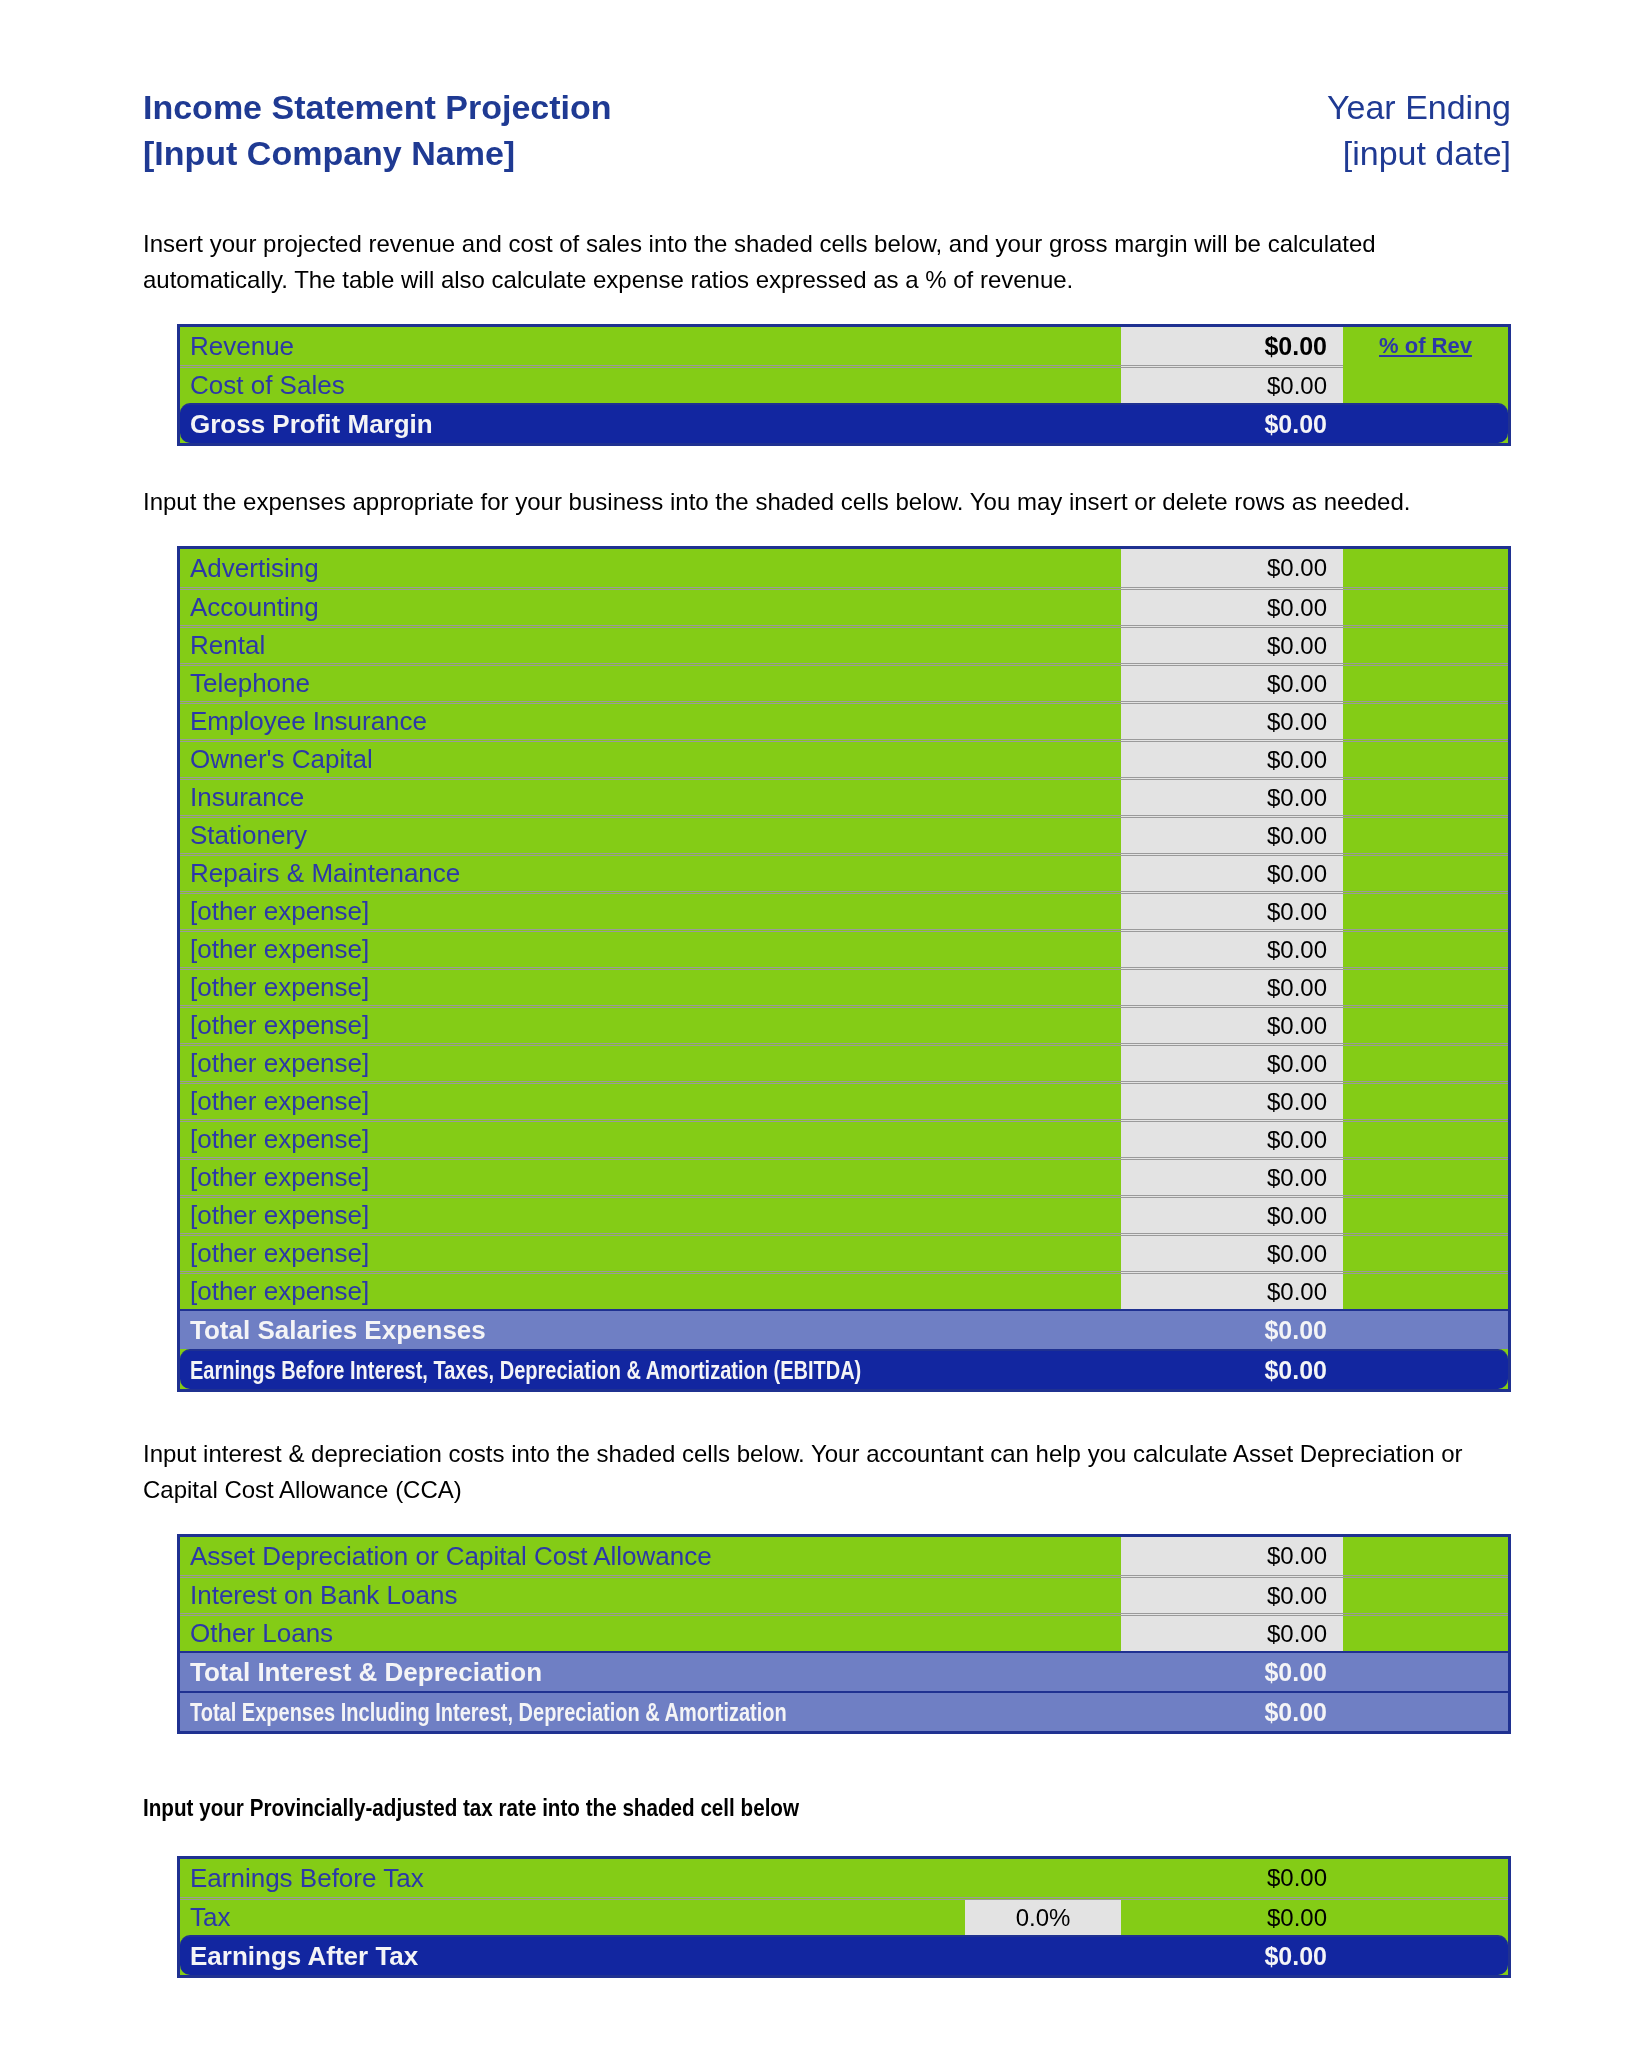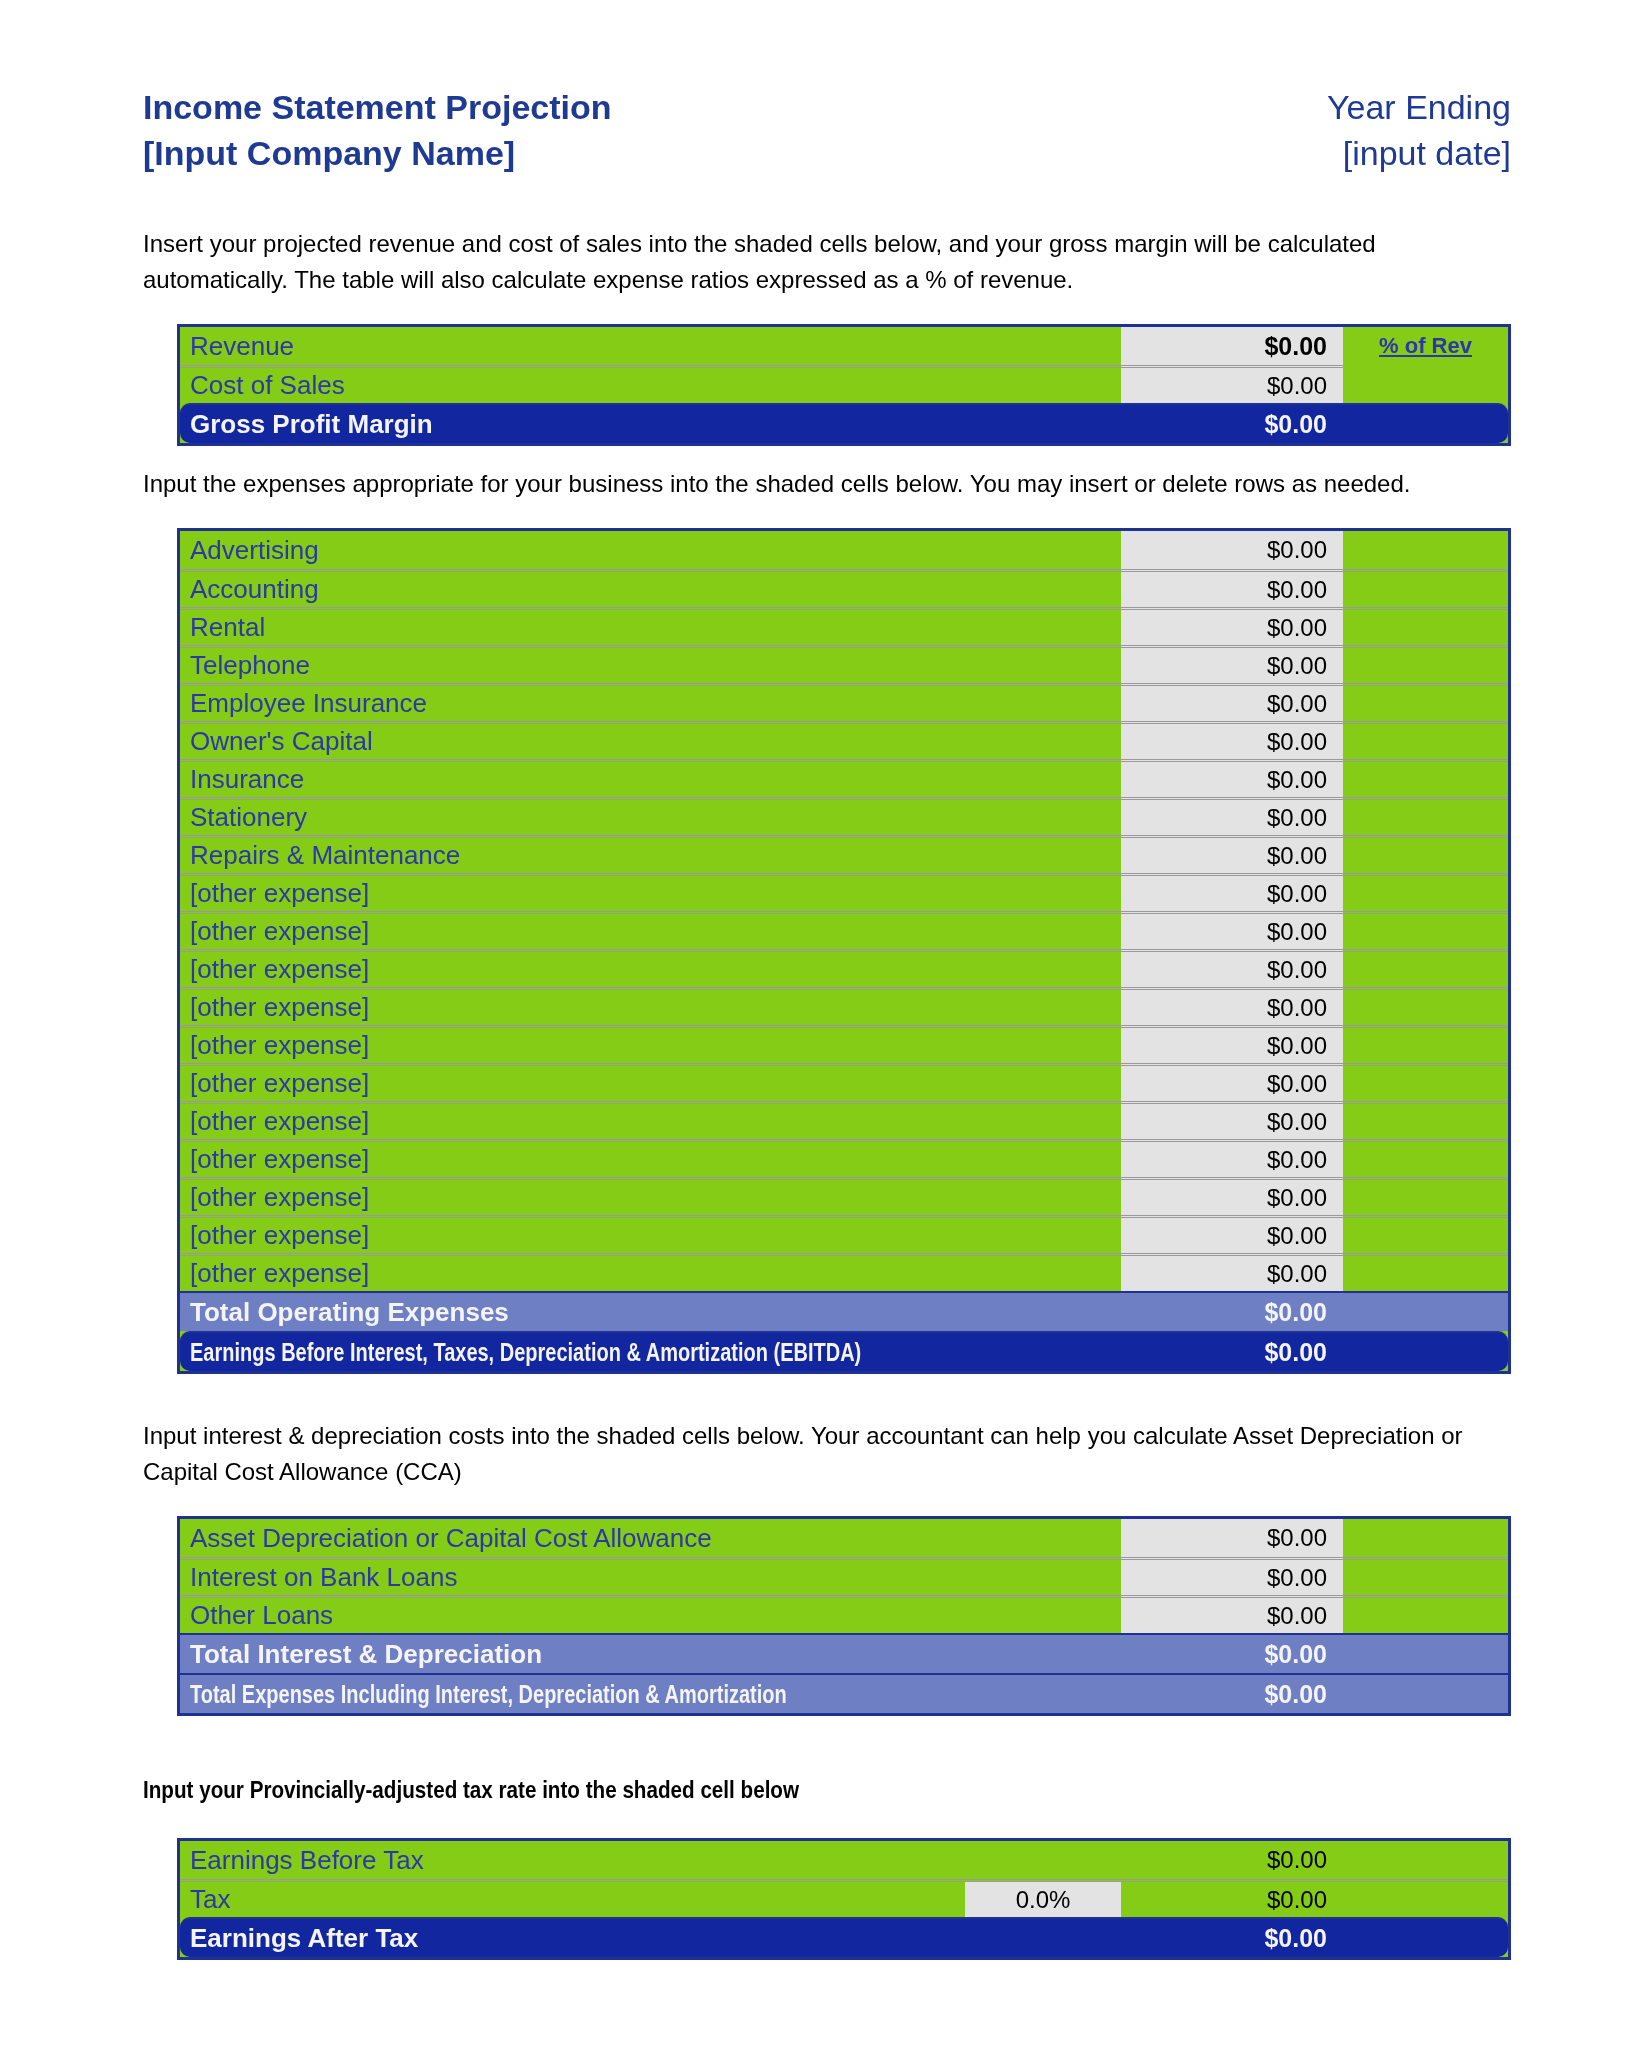--- a/index.html
+++ b/index.html
@@ -11,21 +11,21 @@
   }
   
   .header { display:flex; justify-content:space-between; align-items:flex-start; }
   .title-line { font-size:34px; font-weight:700; color:#1f3a93; line-height:46px; }
   .header-right { text-align:right; }
   .hr-line { font-size:34px; font-weight:400; color:#1f3a93; line-height:46px; }
 
   
   .para { font-size:24px; line-height:36px; margin:0; color:#000; }
   .p1 { margin-top:50px; }
-  .p2 { margin-top:20px; }
+  .p2 { margin-top:38px; }
   .p3 { margin-top:44px; }
   .p4 { margin-top:56px; font-weight:700; }
   .condense { display:inline-block; transform:scaleX(0.86); transform-origin:0 50%; white-space:nowrap; }
 
   
   .table { margin-left:34px; margin-top:26px; border:3px solid #1f3191; background:#84cc16; }
   .row { display:flex; height:38px; }
   .cell { box-sizing:border-box; height:100%; display:flex; align-items:center; border-top:3px double #9a9a9a; }
   .row:first-of-type .cell { border-top:none; }
   .cell-label { flex:1 1 auto; min-width:0; padding-left:10px; font-size:26px; color:#2c38a8; position:relative; }
@@ -354,21 +354,21 @@
         <div class="cell cell-value">
           <span>$0.00</span>
         </div>
         <div class="cell cell-pct">
           <span class="pct-header"></span>
         </div>
       </div>
 
       <div class="row r-medium">
         <div class="cell cell-label">
-          <span class="label-inner">Total Operating Expenses</span>
+          <span class="label-inner">Total Salaries Expenses</span>
         </div>
         <div class="cell cell-value">
           <span>$0.00</span>
         </div>
         <div class="cell cell-pct">
           <span class="pct-header"></span>
         </div>
       </div>
 
       <div class="row r-navy-condensed">

